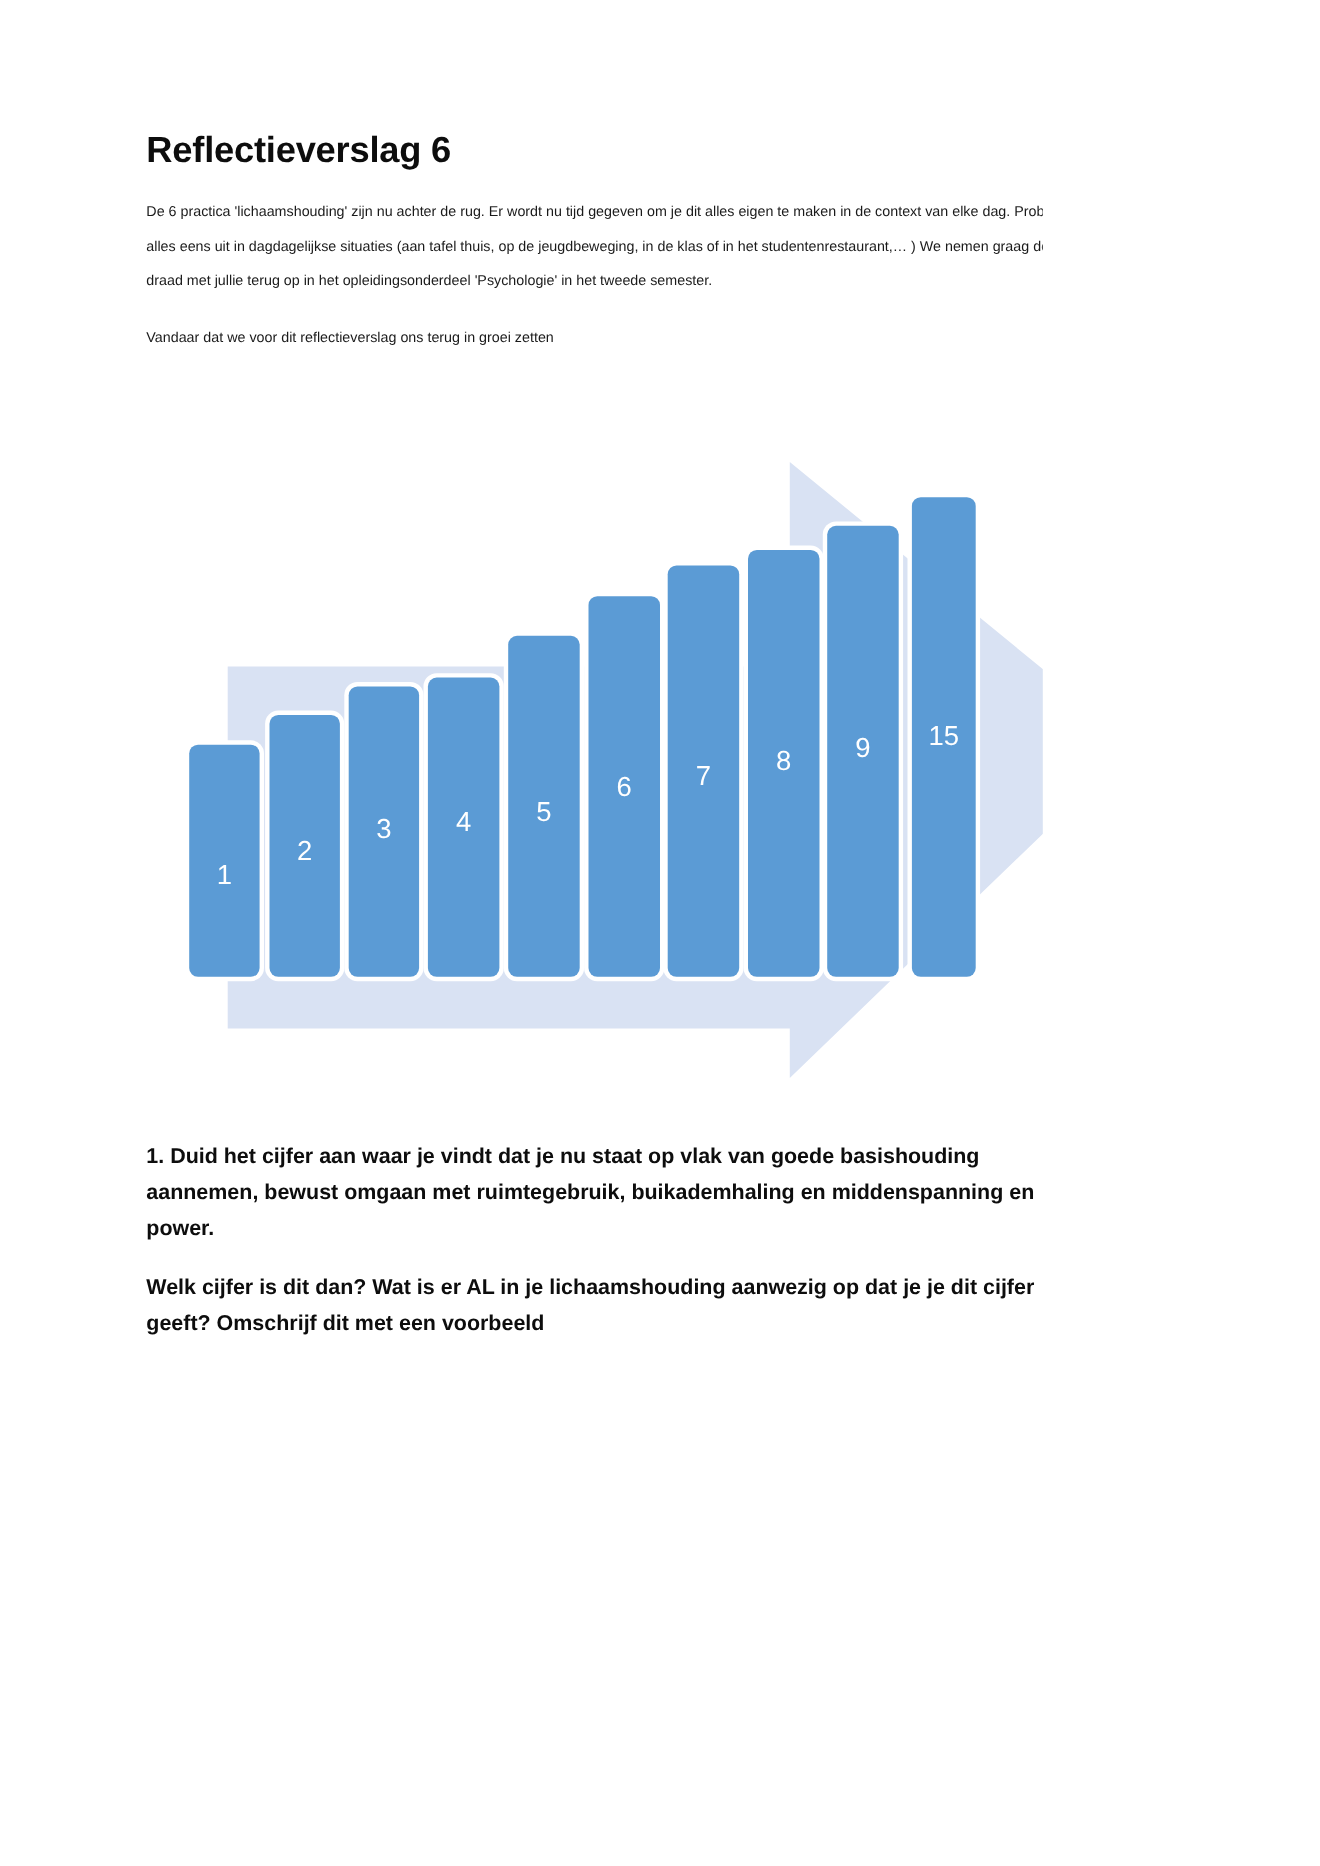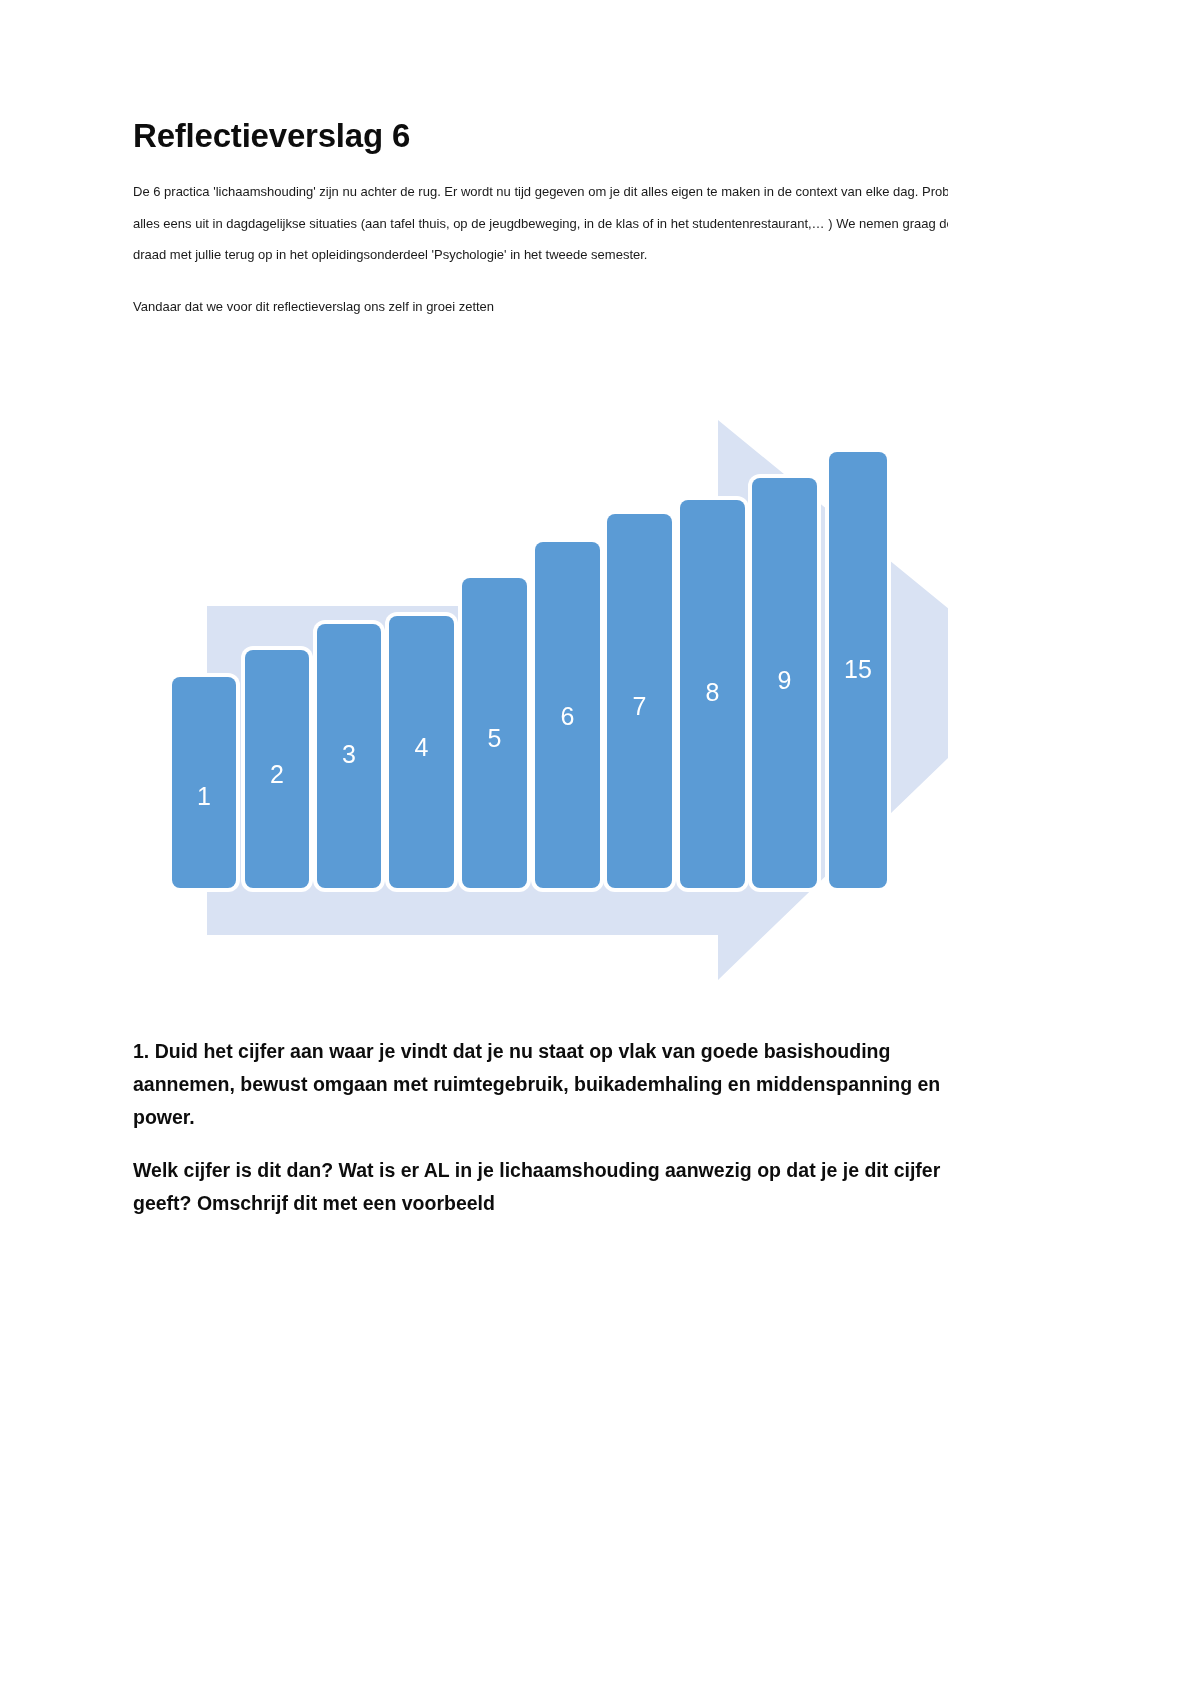--- a/index.html
+++ b/index.html
@@ -45,21 +45,21 @@
   .q-para:last-child{margin-bottom:5px;}
 </style>
 </head>
 <body>
 
 <div class="page">
 
   <div class="doc">
     <h1 class="doc-title">Reflectieverslag 6</h1>
     <p class="para">De 6 practica 'lichaamshouding' zijn nu achter de rug. Er wordt nu tijd gegeven om je dit alles eigen te maken in de context van elke dag. Probeer alles eens uit in dagdagelijkse situaties (aan tafel thuis, op de jeugdbeweging, in de klas of in het studentenrestaurant,… ) We nemen graag de draad met jullie terug op in het opleidingsonderdeel 'Psychologie' in het tweede semester.</p>
-    <p class="para">Vandaar dat we voor dit reflectieverslag ons zelf in groei zetten</p>
+    <p class="para">Vandaar dat we voor dit reflectieverslag ons terug in groei zetten</p>
   </div>
 
   <div class="chart">
 
     <svg class="chart-svg" width="1200" height="680" viewBox="0 0 1200 680" xmlns="http://www.w3.org/2000/svg">
 
       <polygon points="207,206 718,206 718,20 1032,277 718,580 718,535 207,535" fill="#d9e2f3"></polygon>
     </svg>
 
     <div class="bar" style="left:172px;top:277px;width:64px;height:211px;">

